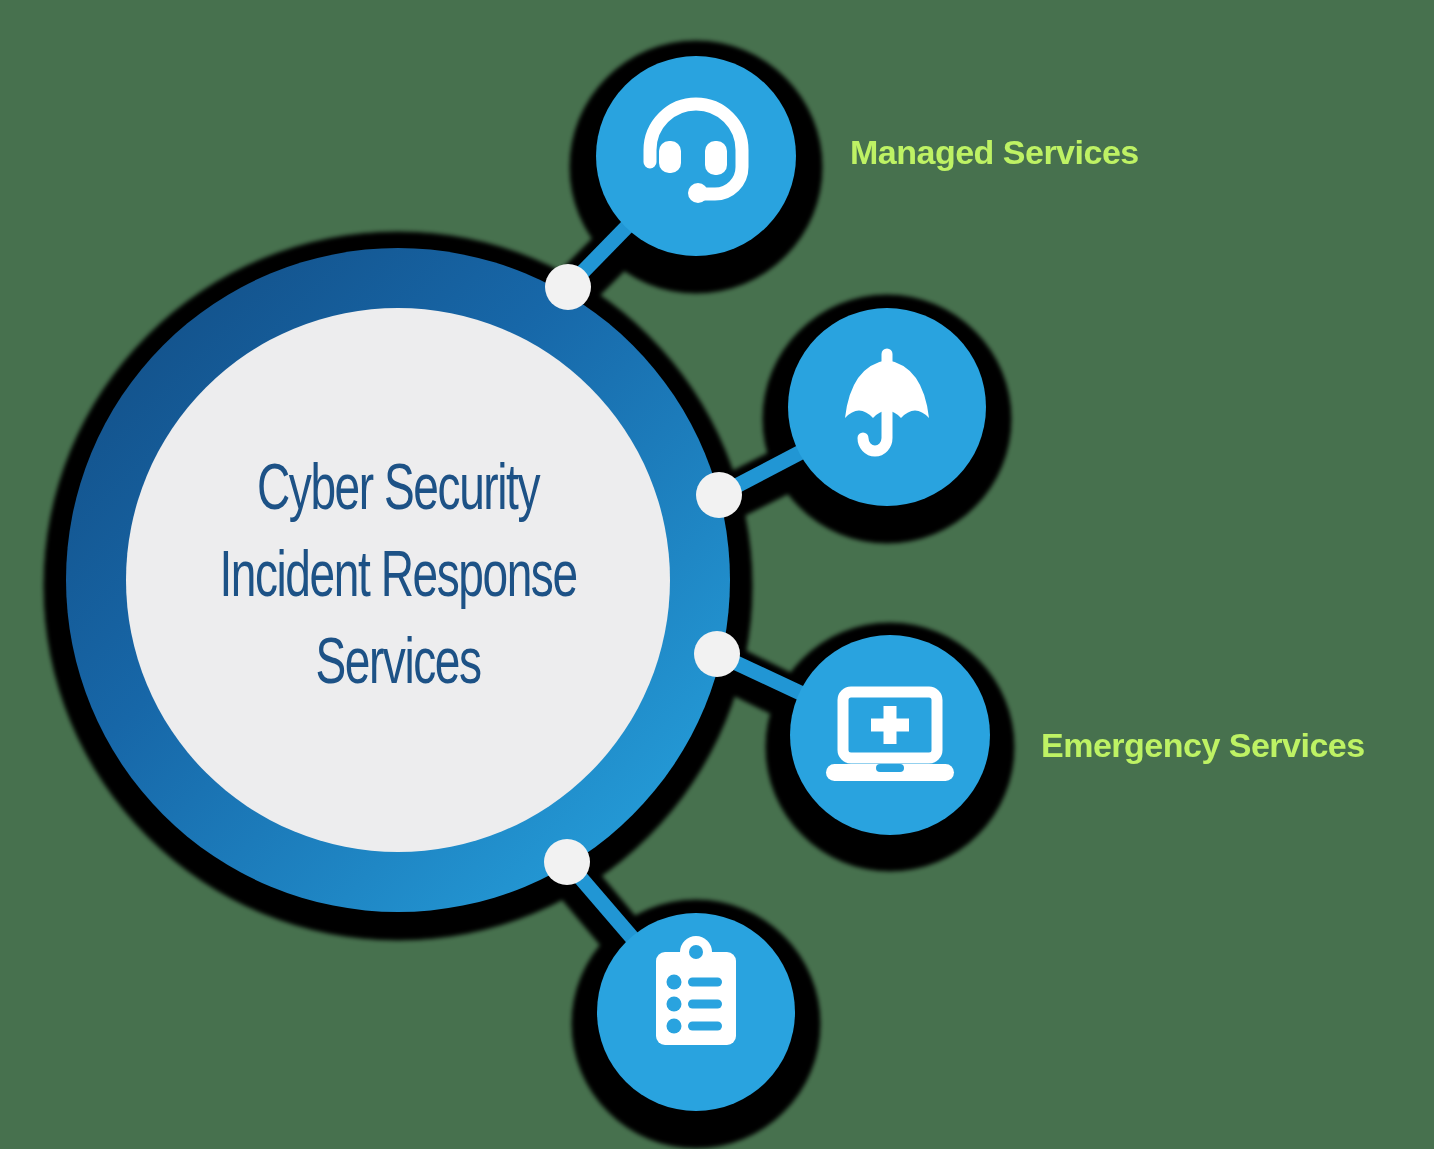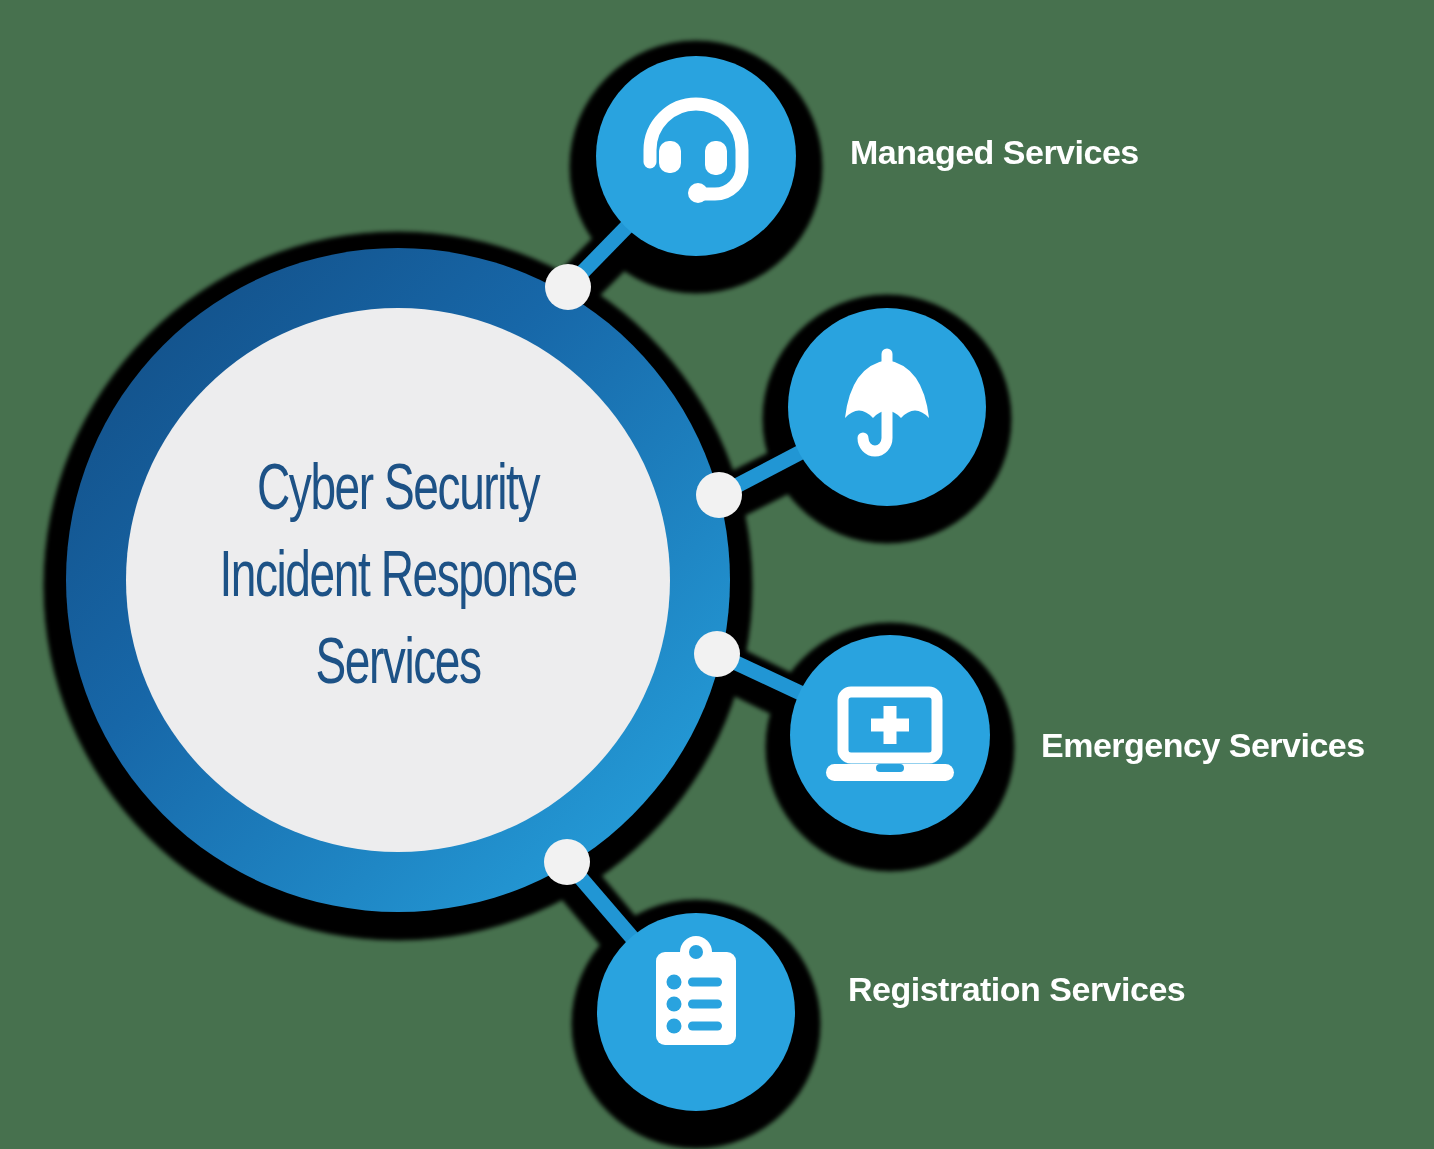--- a/index.html
+++ b/index.html
@@ -8,21 +8,21 @@
   .stage{position:relative;width:1434px;height:1149px;background:#47714e;}
   .stage svg{position:absolute;left:0;top:0;}
   .center-title{
     position:absolute;left:48px;top:444px;width:700px;
     text-align:center;font-size:64px;line-height:87px;font-weight:500;
     color:#1d5286;letter-spacing:-2px;
     transform:scaleX(0.72);transform-origin:50% 50%;
   }
   .center-title span{display:block;}
   .svc-label{
-    position:absolute;font-size:34px;font-weight:bold;color:#ffffff;
+    position:absolute;font-size:34px;font-weight:bold;color:#bef264;
     letter-spacing:-0.5px;white-space:nowrap;
   }
   .lbl-managed{left:850px;top:133px;}
   .lbl-retainer{left:1041px;top:396px;}
   .lbl-emergency{left:1041px;top:710px;margin-top:16px;}
   .lbl-registration{left:848px;top:970px;}
 </style>
 </head>
 <body>
 
@@ -114,14 +114,13 @@
   </svg>
 
   <div class="center-title">
     <span>Cyber Security</span>
     <span>Incident Response</span>
     <span>Services</span>
   </div>
 
   <div class="svc-label lbl-managed">Managed Services</div>
   <div class="svc-label lbl-emergency">Emergency Services</div>
-  <div class="svc-label lbl-registration">Registration Services</div>
 </div>
 
 </body></html>

